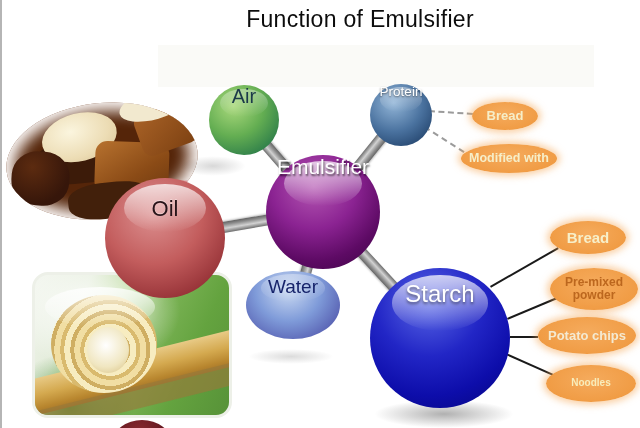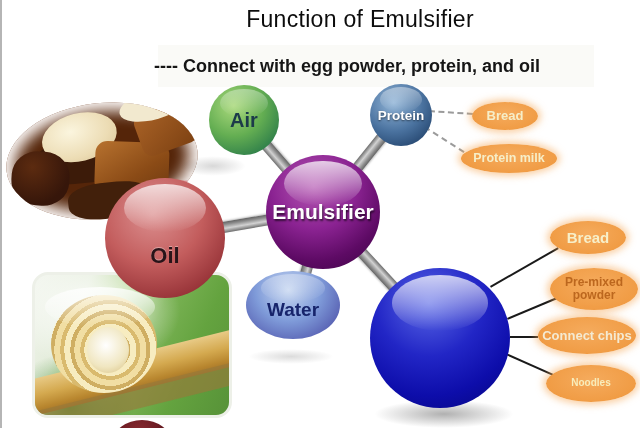--- a/index.html
+++ b/index.html
@@ -33,22 +33,22 @@
   .dash{position:absolute;height:0;border-top:2px dashed #9b9b9b;transform-origin:0 0;z-index:1;}
   .dash-bread {left:427px;top:110px;width:44px;transform:rotate(3.9deg);}
   .dash-milk  {left:423px;top:126px;width:47px;transform:rotate(32.6deg);}
   .tline{position:absolute;height:0;border-top:2px solid #1a1a1a;transform-origin:0 0;z-index:1;}
   .tl-bread  {left:488px;top:286px;width:78px;transform:rotate(-29.8deg);}
   .tl-premix {left:505px;top:318px;width:54px;transform:rotate(-22.8deg);}
   .tl-potato {left:508px;top:336px;width:28px;transform:rotate(0deg);}
   .tl-noodle {left:502px;top:352px;width:59px;transform:rotate(23.9deg);}
   
   .sphere{
-    position:absolute;border-radius:50%;display:flex;align-items:center;justify-content:center;
-    font-weight:bold;z-index:2;
+    position:absolute;border-radius:50%;display:flex;align-items:flex-start;justify-content:center;
+    font-weight:normal;z-index:2;
   }
   .sphere .gloss{
     position:absolute;left:16%;top:5%;width:68%;height:40%;border-radius:50%;
     background:linear-gradient(to bottom,rgba(255,255,255,.75),rgba(255,255,255,0));
     pointer-events:none;
   }
   .sphere .lbl{position:relative;z-index:1;}
   .n-air{left:207px;top:85px;width:70px;height:70px;font-size:20px;color:#1c3a4a;
     background:radial-gradient(circle at 35% 30%,#aad97c,#64ae52 45%,#30804a 80%,#266c41);}
   .n-air .gloss{opacity:.5;}
@@ -139,21 +139,20 @@
     background:radial-gradient(circle at 45% 30%,#8b2b31,#5b141c 70%);
   }
 </style>
 </head>
 <body>
 
 <div class="stage">
 
   <div class="title">Function of Emulsifier</div>
   <div class="subtitle-bg"></div>
-  <div class="subtitle">---- Connect with egg powder, protein, and oil</div>
 
   <div class="choc">
     <div class="cp-cup"></div>
     <div class="cp-white"></div>
     <div class="cp-milk1"></div>
     <div class="cp-milk2"></div>
     <div class="cp-dark1"></div>
     <div class="cp-dark2"></div>
     <div class="cp-white2"></div>
     <div class="cp-pink"></div>
@@ -209,34 +208,35 @@
     <span class="lbl">Oil</span>
   </div>
 
   <div class="sphere n-water">
     <div class="gloss"></div>
     <span class="lbl">Water</span>
   </div>
 
   <div class="sphere n-starch">
     <div class="gloss"></div>
+    <span class="lbl">Starch</span>
   </div>
 
   <div class="pill p-bread-pro">
     <span>Bread</span>
   </div>
   <div class="pill p-milk">
-    <span>Protein milk</span>
+    <span>Modified with</span>
   </div>
   <div class="pill p-bread-st">
     <span>Bread</span>
   </div>
   <div class="pill p-premix">
     <span style="width:62px;display:inline-block;">Pre-mixed powder</span>
   </div>
   <div class="pill p-potato">
-    <span>Connect chips</span>
+    <span>Potato chips</span>
   </div>
   <div class="pill p-noodles">
     <span>Noodles</span>
   </div>
 
 </div>
 
 </body></html>

